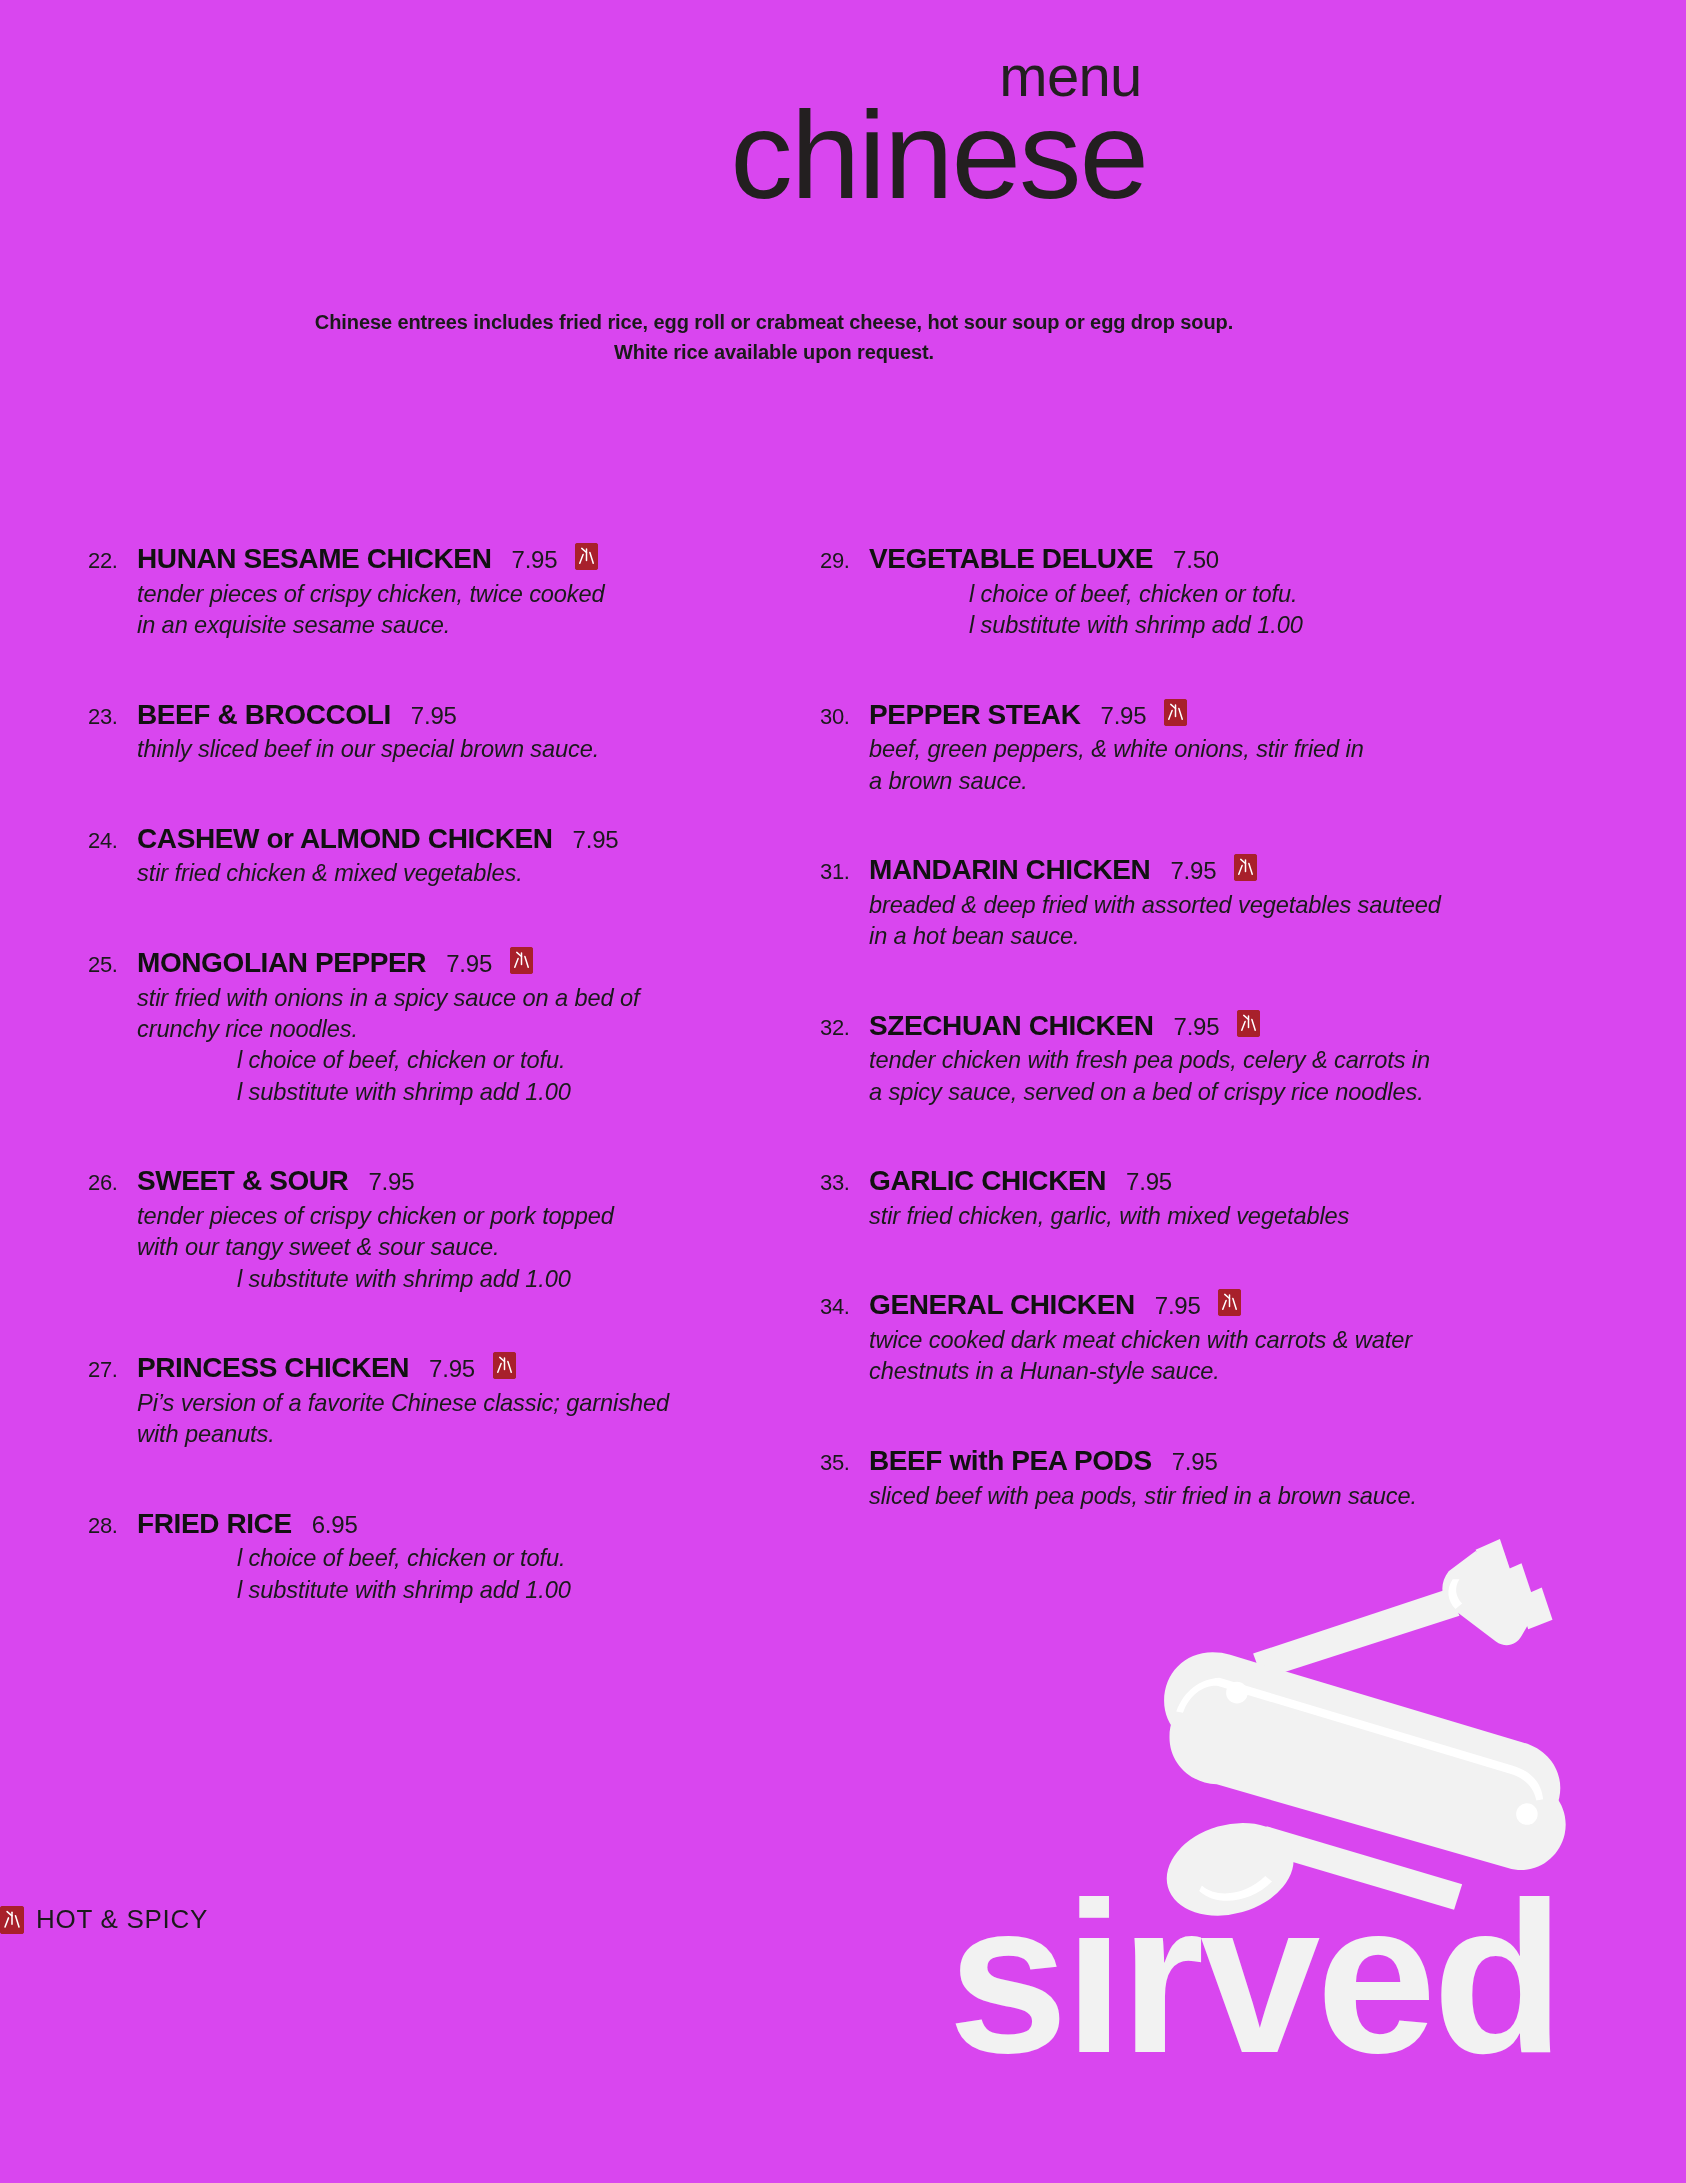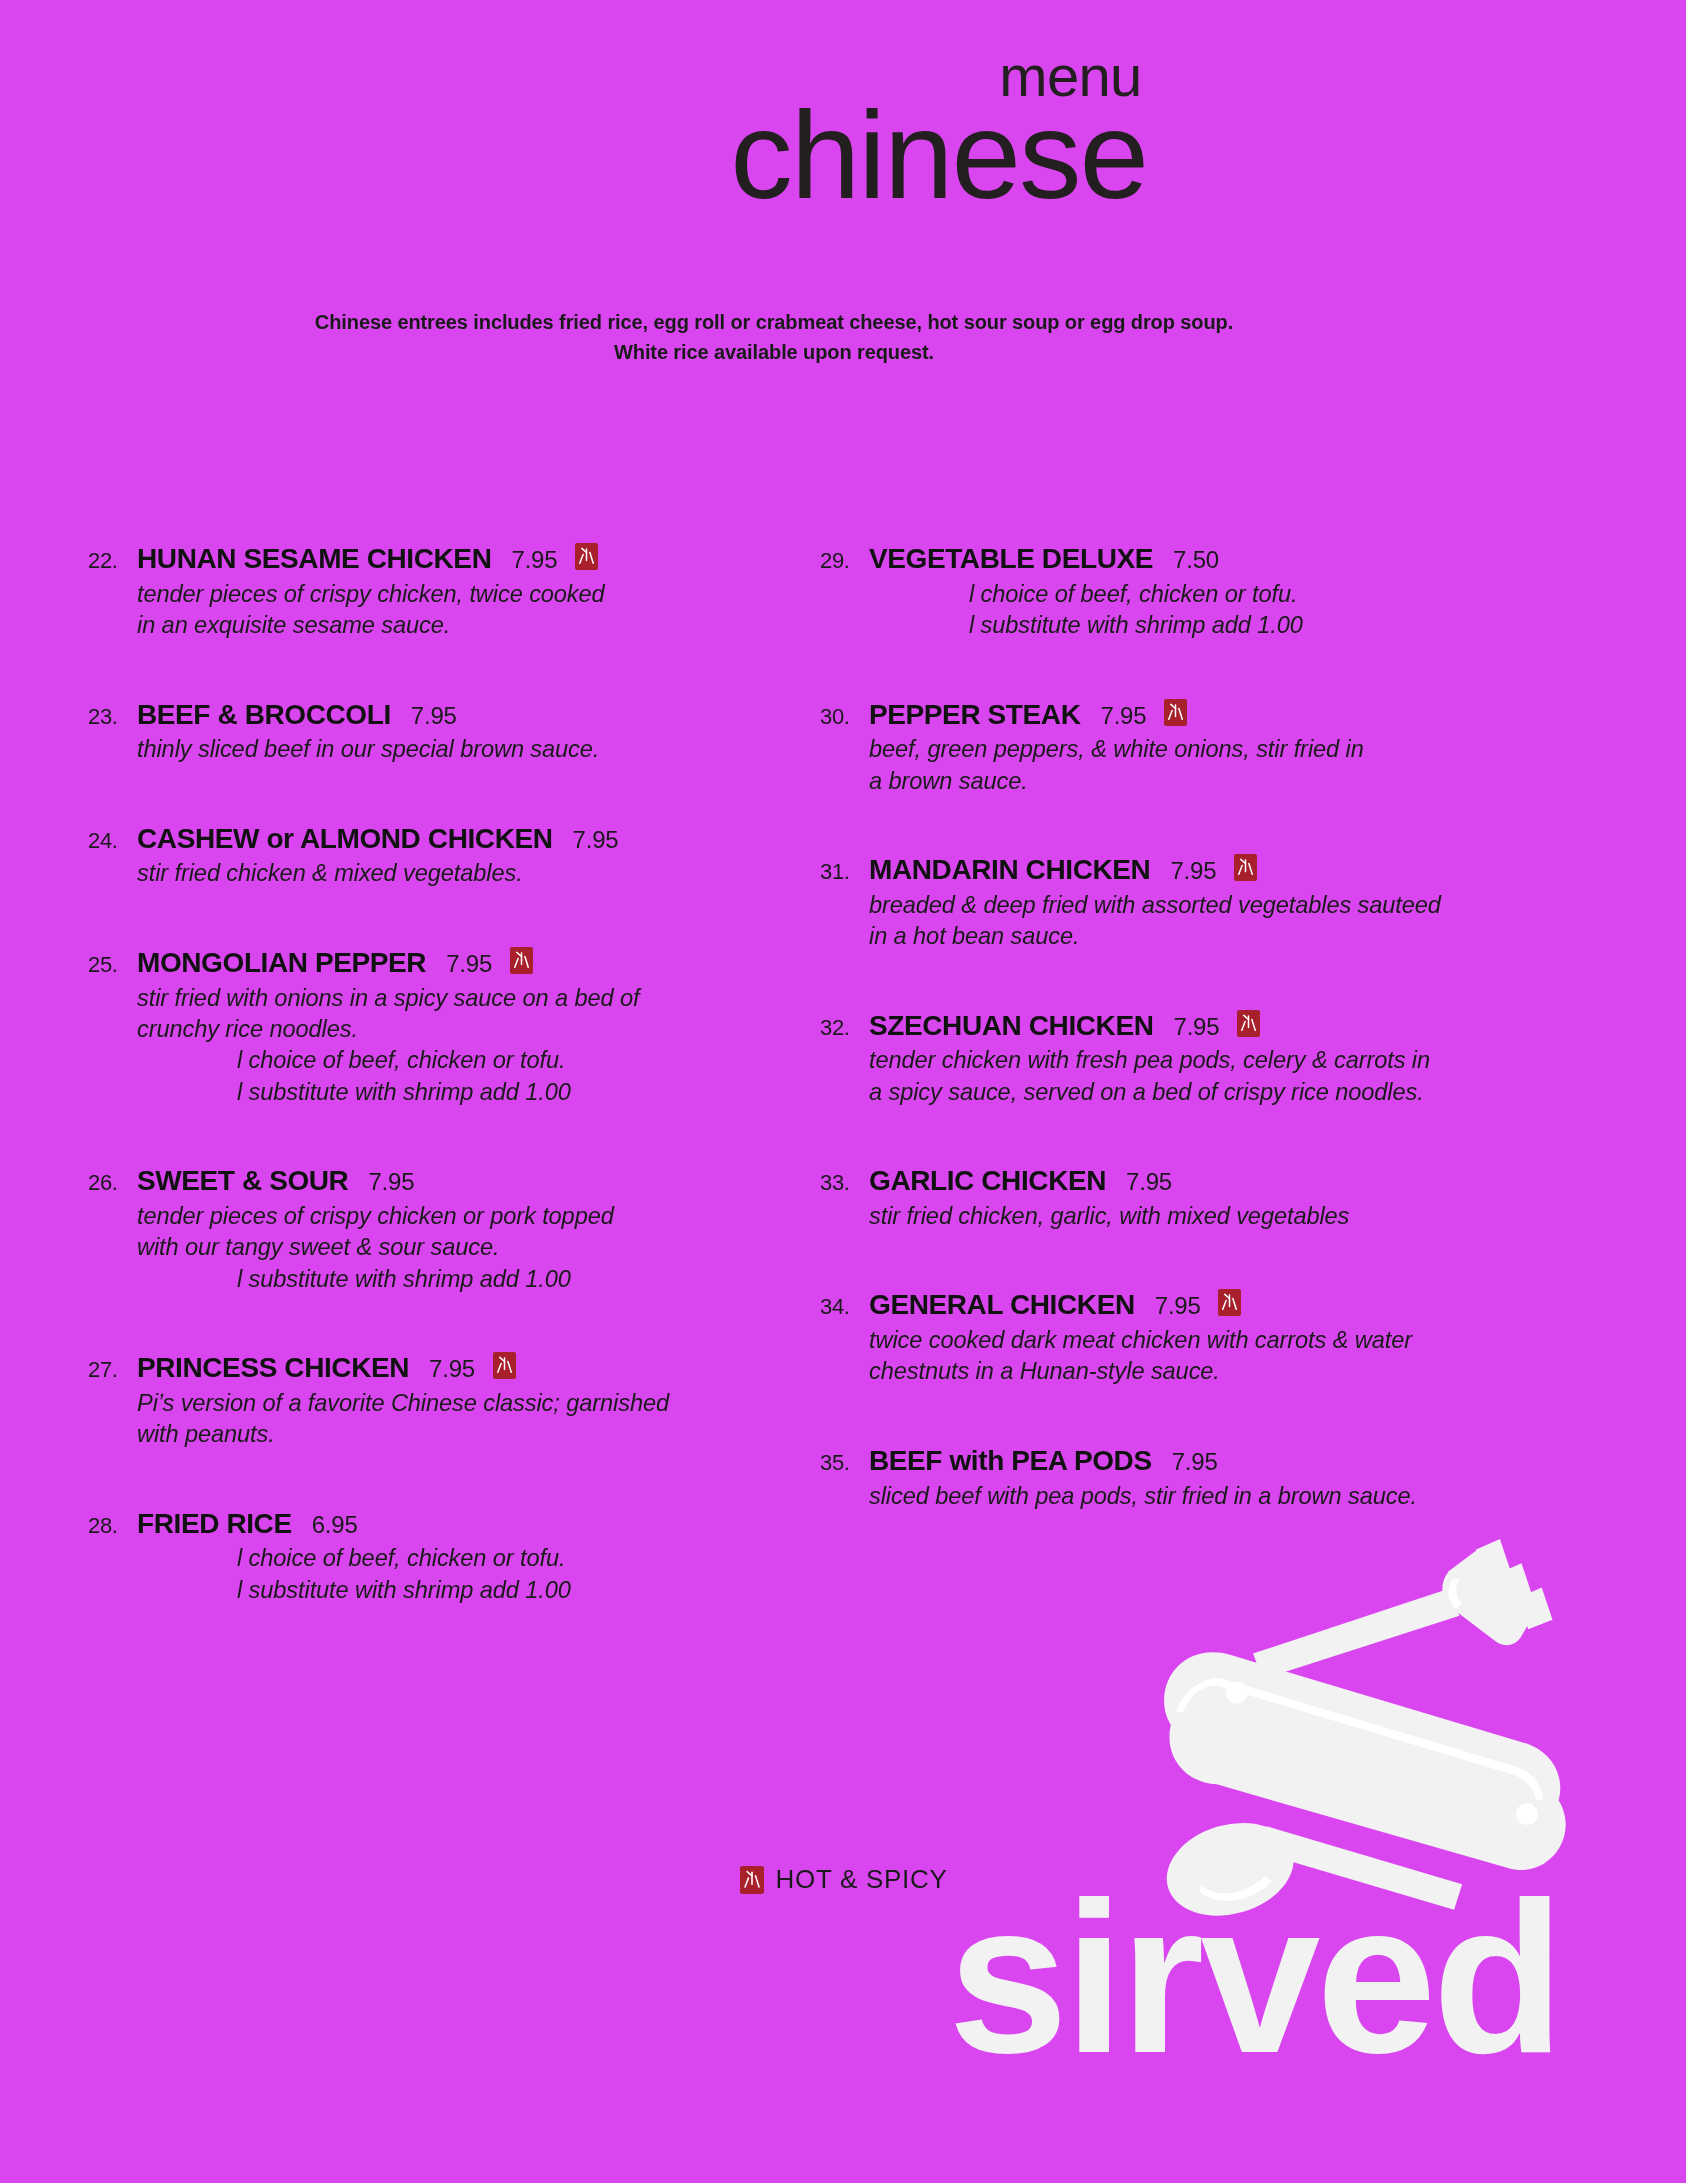--- a/index.html
+++ b/index.html
@@ -132,25 +132,24 @@
     line-height: 1.33;
     color: #1a1a1a;
     letter-spacing: -0.1px;
   }
   .item-desc .line { white-space: nowrap; }
   .item-desc .line.indent { padding-left: 100px; }
 
   
   .legend {
     position: absolute;
-    top: 1864px;
+    top: 1904px;
     left: 0;
     width: 1687px;
     display: flex;
-    justify-content: center;
     align-items: center;
   }
   .legend .spicy-badge {
     margin-left: 0;
     margin-right: 12px;
     top: 0;
     width: 24px;
     height: 28px;
   }
   .legend .spicy-badge svg { width: 24px; height: 28px; }

